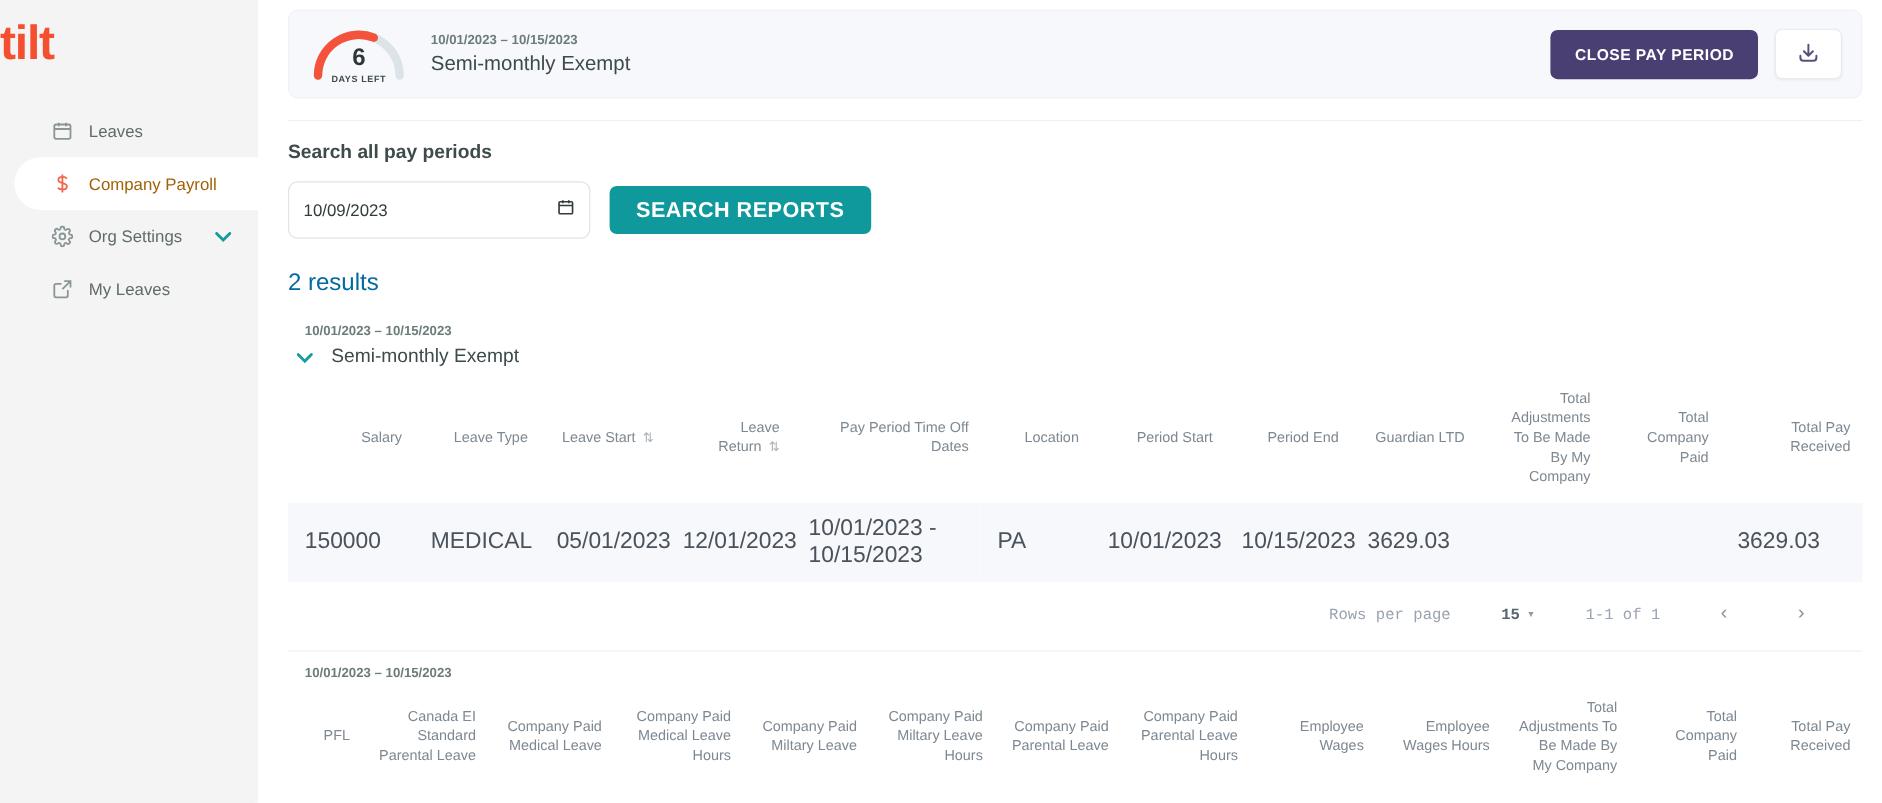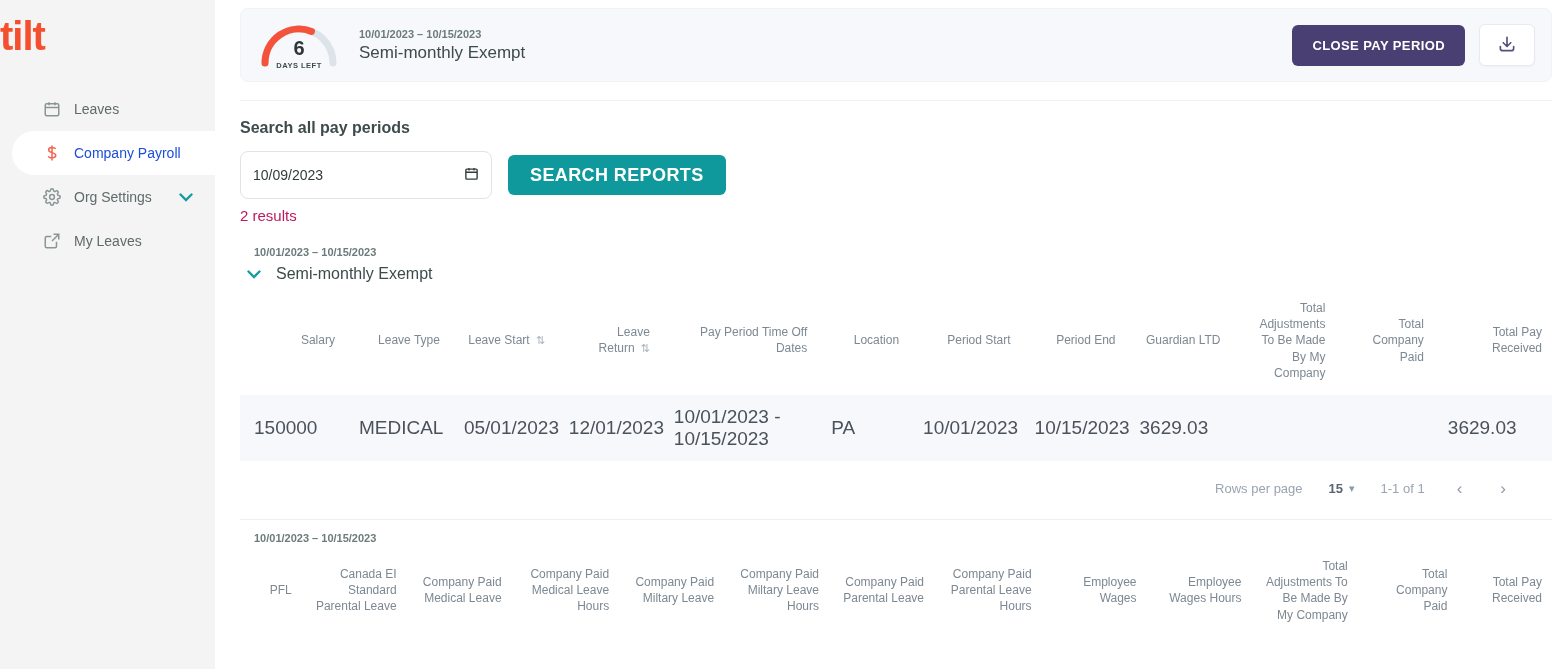--- a/index.html
+++ b/index.html
@@ -5,21 +5,21 @@
   * { margin:0; padding:0; box-sizing:border-box; }
   html,body { width:1568px; height:669px; overflow:hidden; background:#fff;
     font-family:"Liberation Sans","DejaVu Sans",sans-serif; }
   .app { display:flex; width:100%; height:100%; }
 
   
   .sidebar { width:215px; min-width:215px; background:#f4f4f4; height:100%; padding-top:14px; }
   .logo { font-size:40px; font-weight:800; color:#f4502f; text-align:left; letter-spacing:-1px; margin-bottom:28px; }
   .side-item { display:flex; align-items:center; gap:12px; height:44px; padding-left:30px; margin-left:12px;
     color:#5f6b6b; font-size:14px; cursor:pointer; position:relative; }
-  .side-item.active { background:#fff; border-radius:24px 0 0 24px; color:#1d4ed8; }
+  .side-item.active { background:#fff; border-radius:24px 0 0 24px; color:#a16207; }
   .sicon { width:20px; display:flex; align-items:center; justify-content:center; }
   .sicon svg { display:block; }
   .side-chev { margin-left:auto; margin-right:22px; display:flex; }
 
   
   .main { flex:1; padding:8px 16px 0 25px; }
 
   .header-card { background:#f7f8fb; border:1px solid #f0f2f5; border-radius:8px; height:74px;
     display:flex; align-items:center; padding:0 16px; }
   .gauge { position:relative; width:84px; height:52px; margin-top:4px; }
@@ -41,21 +41,21 @@
   .search { margin-top:18px; }
   .search-title { font-size:16px; color:#3e4b4b; font-weight:600; }
   .search-sub { font-size:13px; color:#8b9695; margin-top:5px; }
   .search-row { display:flex; gap:16px; margin-top:14px; align-items:center; }
   .date-field { width:252px; height:48px; border:1px solid #dfe4e9; border-radius:8px; background:#fff;
     display:flex; align-items:center; padding:0 12px; }
   .date-field input { border:none; outline:none; flex:1; font-size:14px; color:#333b3b; font-family:inherit; background:transparent; }
   .btn-search { background:#10999c; color:#fff; border:none; border-radius:6px; height:40px; padding:0 22px;
     font-size:18px; font-weight:700; letter-spacing:.4px; cursor:pointer; font-family:inherit; }
 
-  .results-count { font-size:15px; color:#be185d; margin-top:8px; }
+  .results-count { font-size:20px; color:#0369a1; margin-top:26px; }
 
   
   .result-head { margin-top:22px; }
   .r-range { font-size:11px; font-weight:700; color:#6c7c7b; margin-left:14px; }
   .r-title-row { display:flex; align-items:center; gap:8px; margin-top:4px; }
   .chev-btn { display:flex; align-items:center; justify-content:center; width:28px; height:24px;
     background:transparent; border:none; cursor:pointer; }
   .chev-btn.boxed { border:2px solid #2ab3b6; border-radius:8px; width:36px; height:28px; background:#fff; }
   .r-title { font-size:16px; color:#3e4b4b; }
 
@@ -71,22 +71,22 @@
   .tbl1 th:nth-child(7){width:8.5%} .tbl1 th:nth-child(8){width:8%} .tbl1 th:nth-child(9){width:8%}
   .tbl1 th:nth-child(10){width:8%} .tbl1 th:nth-child(11){width:7.5%} .tbl1 th:nth-child(12){width:9%}
 
   .tbl2 th:nth-child(1){width:4.7%} .tbl2 th:nth-child(2){width:8%} .tbl2 th:nth-child(3){width:8%}
   .tbl2 th:nth-child(4){width:8.2%} .tbl2 th:nth-child(5){width:8%} .tbl2 th:nth-child(6){width:8%}
   .tbl2 th:nth-child(7){width:8%} .tbl2 th:nth-child(8){width:8.2%} .tbl2 th:nth-child(9){width:8%}
   .tbl2 th:nth-child(10){width:8%} .tbl2 th:nth-child(11){width:8.1%} .tbl2 th:nth-child(12){width:7.6%}
   .tbl2 th:nth-child(13){width:7.2%}
 
   
-  .pagination { display:flex; align-items:center; justify-content:flex-end; gap:26px;
-    padding:18px 40px 20px 0; font-size:13px; color:#9aa4b0; }
+  .pagination { display:flex; align-items:center; justify-content:flex-end; gap:42px;
+    padding:18px 40px 20px 0; font-size:13px; color:#9aa4b0;font-family:Liberation Mono, monospace; }
   .rpp { display:flex; align-items:center; gap:6px; cursor:pointer; color:#5a6472; }
   .rpp .caret { color:#8e99a6; font-size:11px; }
   .pg-btn { background:none; border:none; color:#8e99a6; font-size:17px; cursor:pointer; padding:0 6px; font-family:inherit; }
 </style>
 </head>
 <body>
 
 <div class="app">
 
   <div class="sidebar">

